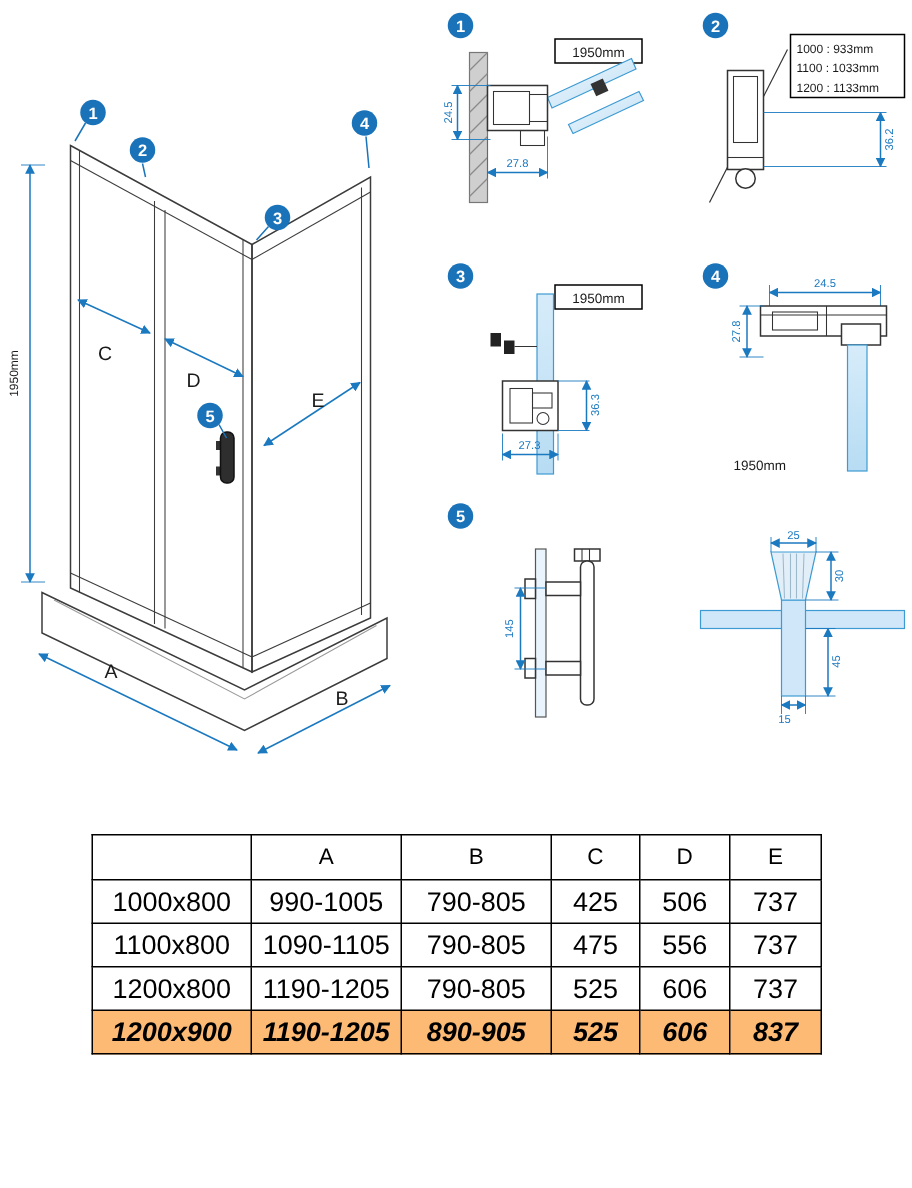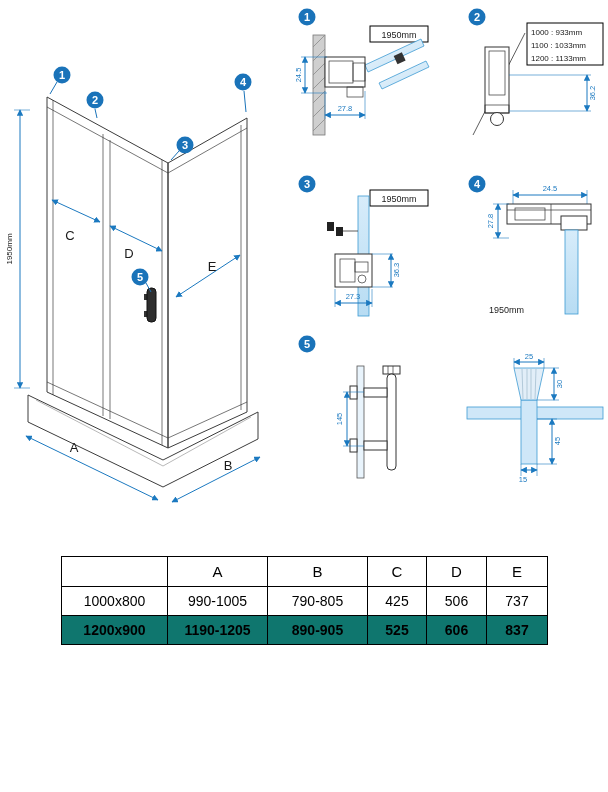--- a/index.html
+++ b/index.html
@@ -12,23 +12,23 @@
   .t-wht { fill:#ffffff; font-weight:bold; }
   .dimline { stroke:#1b79c0; stroke-width:1; fill:none; }
   .thin { stroke:#1b79c0; stroke-width:0.6; fill:none; }
   .lead { stroke:#1a73b9; stroke-width:1; fill:none; }
   .edge { stroke:#3c3c3c; stroke-width:1; fill:none; }
   .edge7 { stroke:#3c3c3c; stroke-width:0.7; fill:none; }
   .steel { fill:#ffffff; stroke:#333; stroke-width:1; }
   .steel7 { fill:none; stroke:#333; stroke-width:0.7; }
   .size-table { position:absolute; left:61px; top:556px; border-collapse:collapse; table-layout:fixed; }
   .size-table th, .size-table td { border:1px solid #000; text-align:center; vertical-align:middle;
-      font-size:14px; font-weight:normal; height:29px; padding:0; color:#000; }
+      font-size:18px; font-weight:normal; height:29px; padding:0; color:#000; }
   .size-table thead th { font-size:15px; height:30px; }
-  .size-table tr.hl td { background:#0f766e; font-weight:bold; }
+  .size-table tr.hl td { background:#fdba74; font-weight:bold;font-style:italic; }
 </style>
 </head>
 <body>
 
 <div class="page">
 
   <svg width="0" height="0" style="position:absolute" aria-hidden="true">
     <defs>
       <linearGradient id="glassG" x1="0" y1="0" x2="1" y2="1">
         <stop offset="0" stop-color="#eff7fd"></stop>
@@ -359,20 +359,36 @@
     </thead>
     <tbody>
       <tr>
         <td>1000x800</td>
         <td>990-1005</td>
         <td>790-805</td>
         <td>425</td>
         <td>506</td>
         <td>737</td>
       </tr>
+      <tr>
+        <td>1100x800</td>
+        <td>1090-1105</td>
+        <td>790-805</td>
+        <td>475</td>
+        <td>556</td>
+        <td>737</td>
+      </tr>
+      <tr>
+        <td>1200x800</td>
+        <td>1190-1205</td>
+        <td>790-805</td>
+        <td>525</td>
+        <td>606</td>
+        <td>737</td>
+      </tr>
       <tr class="hl">
         <td>1200x900</td>
         <td>1190-1205</td>
         <td>890-905</td>
         <td>525</td>
         <td>606</td>
         <td>837</td>
       </tr>
     </tbody>
   </table>

